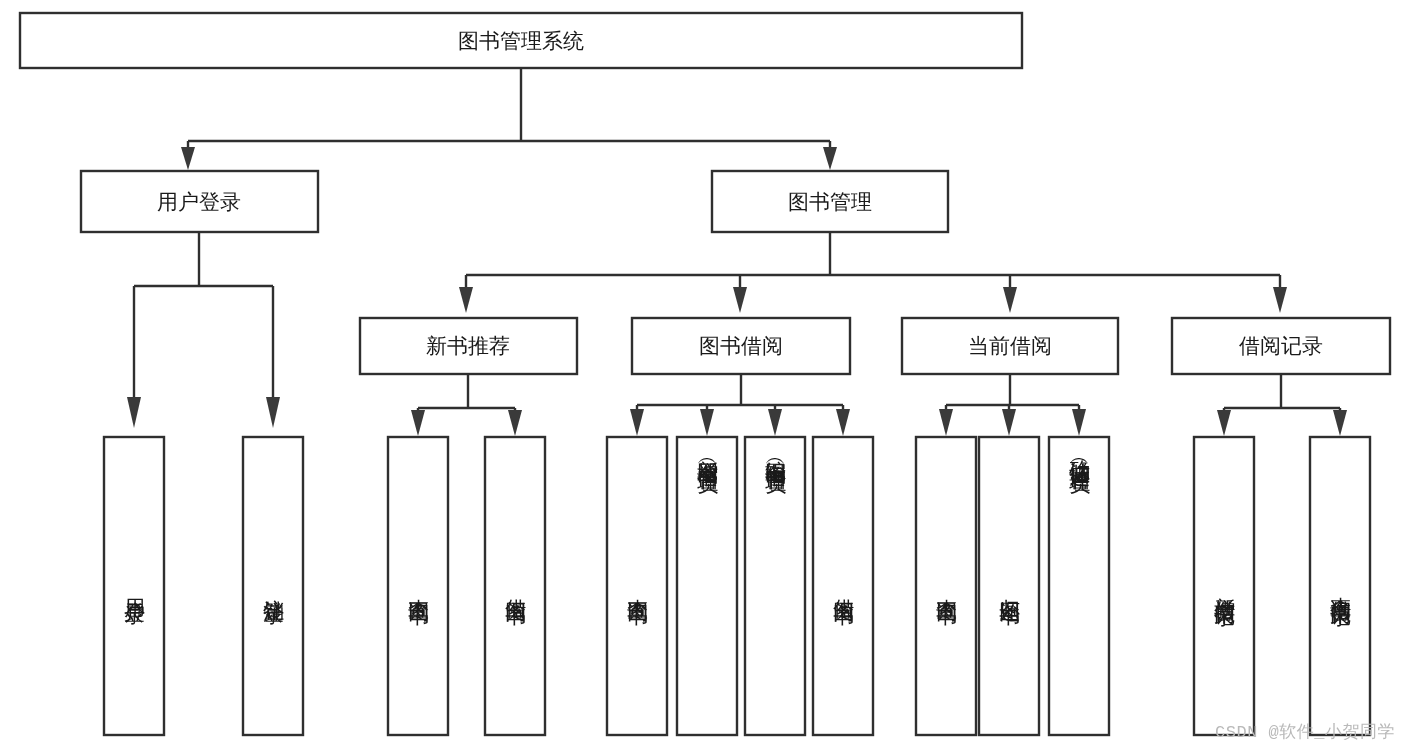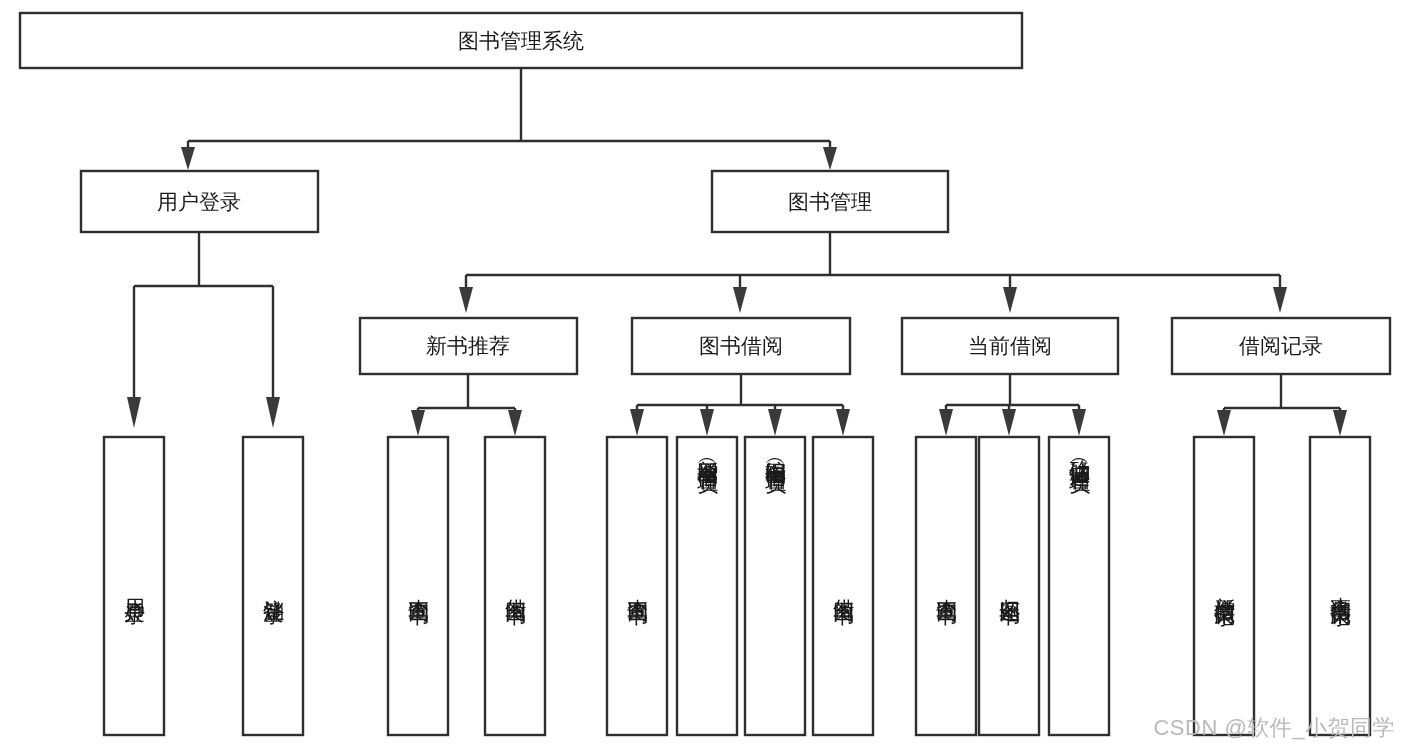--- a/index.html
+++ b/index.html
@@ -65,22 +65,22 @@
     line-height: 1.32;
     letter-spacing: 2px;
     color: #1a1a1a;
     white-space: nowrap;
     text-align: center;
   }
   .watermark {
     position: absolute;
     right: 10px;
     bottom: 4px;
-    font-family: Liberation Sans, sans-serif;
-    font-size: 22px;
+    font-family: Liberation Mono, monospace;
+    font-size: 17px;
     color: #b9b9b9;
     letter-spacing: 0.5px;
     user-select: none;
     white-space: nowrap;
   }
 </style>
 </head>
 <body>
 
 <div id="diagram-root">

